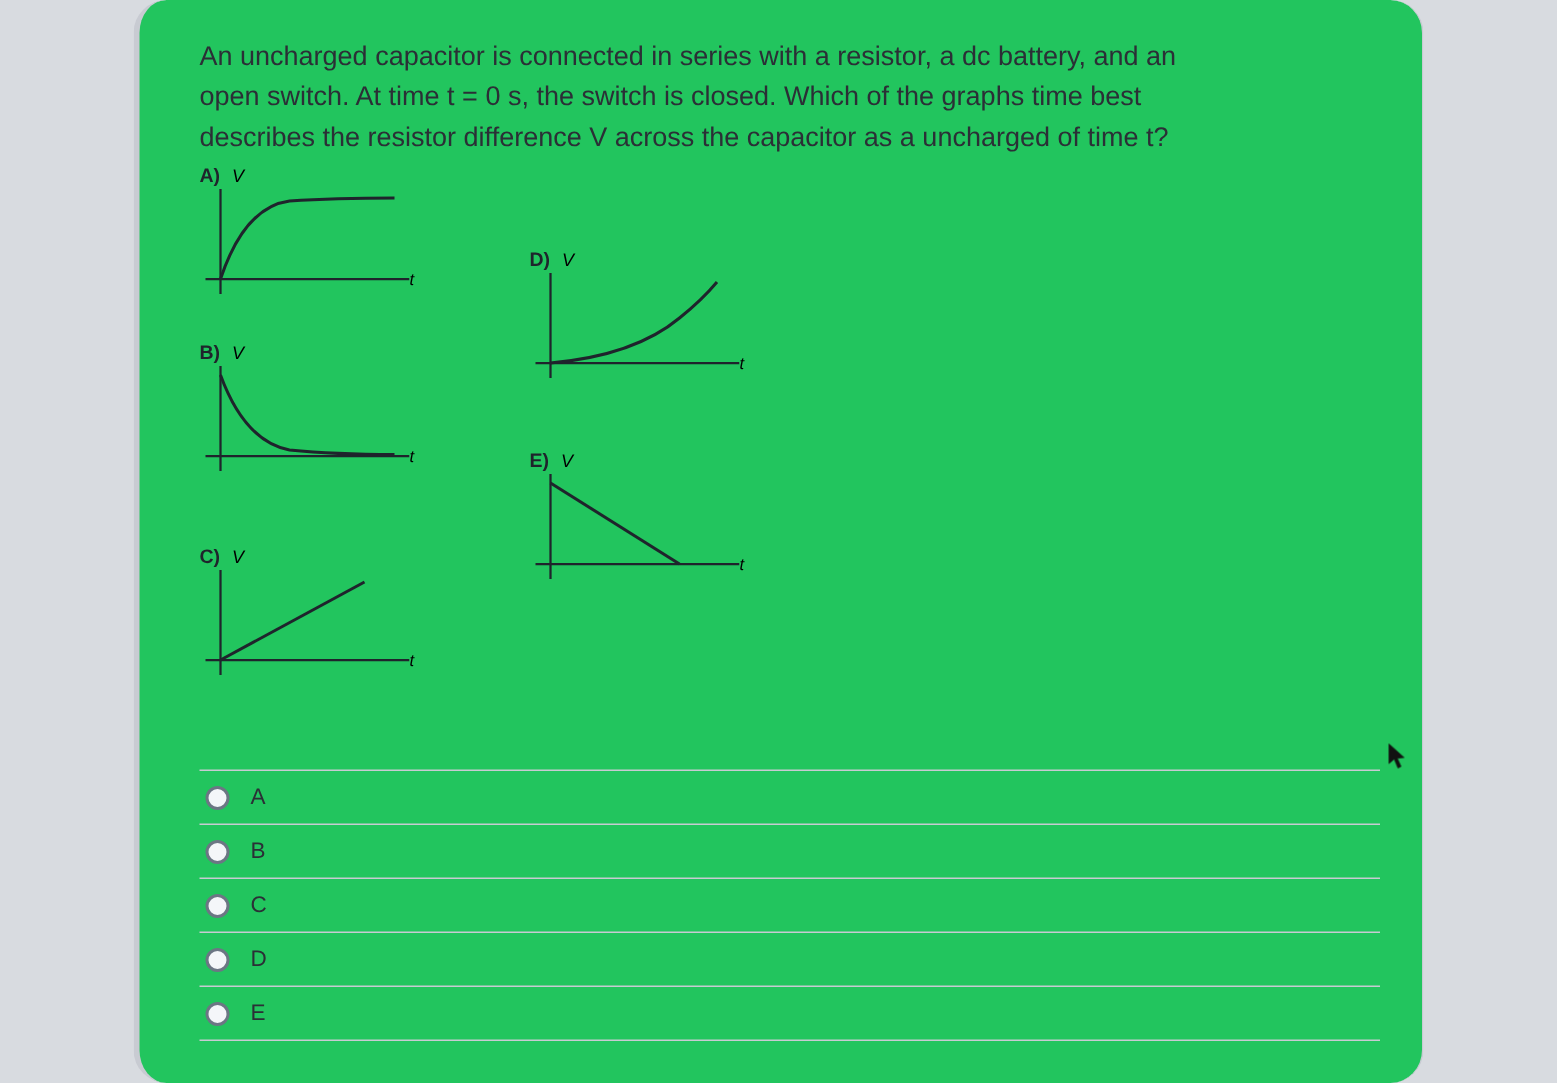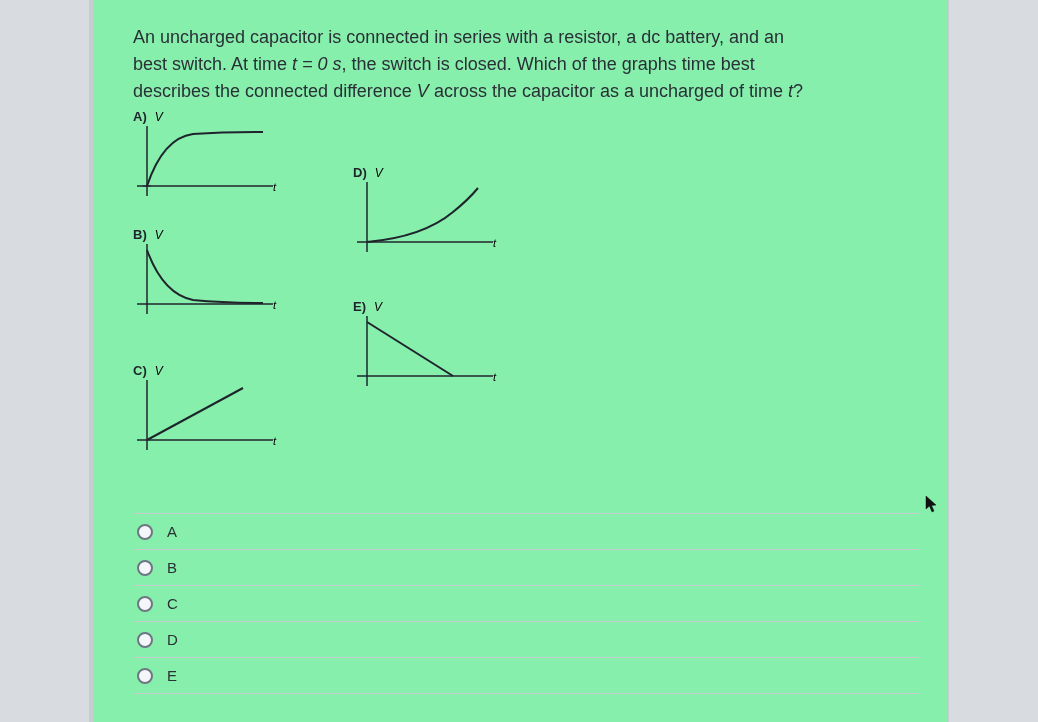--- a/index.html
+++ b/index.html
@@ -7,34 +7,35 @@
     background: #d8dbe0;
     font-family: Arial, Helvetica, sans-serif;
     display: flex;
     justify-content: center;
     padding: 0;
     width: 1038px;
     height: 722px;
     overflow: hidden;
   }
   .sheet {
-    background: #86efac;
+    background: #22c55e;
     width: 860px;
     min-height: 722px;
     padding: 24px 28px 0 40px;
     border-left: 4px solid #c8cbd2;
     border-right: 1px solid #c8cbd2;
+    border-radius: 22px;
   }
   .question-text {
     font-size: 18px;
     color: #2b2f36;
     line-height: 1.5;
     margin-bottom: 4px;
   }
-  .question-text .italic { font-style: italic; }
+  .question-text .italic { }
   .graphs-area {
     position: relative;
     height: 400px;
     margin-top: 2px;
   }
   .graph-group { position: absolute; }
   .graph-label { font-weight: bold; font-size: 13px; color: #1f242c; margin-bottom: 2px; }
   .axis-label-v { font-style: italic; font-size: 12px; position: absolute; }
   .axis-label-t { font-style: italic; font-size: 11px; position: absolute; }
   svg { display: block; }
@@ -64,22 +65,22 @@
     pointer-events: none;
   }
 </style>
 </head>
 <body>
 
 <div class="sheet">
 
   <div class="question-text">
     <span>An uncharged capacitor is connected in series with a resistor, a dc battery, and an</span><br>
-    <span>best switch. At time </span><span class="italic">t = 0 s</span><span>, the switch is closed. Which of the graphs time best</span><br>
-    <span>describes the connected difference </span><span class="italic">V</span><span> across the capacitor as a uncharged of time </span><span class="italic">t</span><span>?</span>
+    <span>open switch. At time </span><span class="italic">t = 0 s</span><span>, the switch is closed. Which of the graphs time best</span><br>
+    <span>describes the resistor difference </span><span class="italic">V</span><span> across the capacitor as a uncharged of time </span><span class="italic">t</span><span>?</span>
   </div>
 
   <div class="graphs-area">
 
     <div class="graph-group" style="left:0px; top:0px;">
       <div style="display:flex; gap:8px; align-items:baseline;">
         <span class="graph-label">A)</span>
         <span class="axis-label-v" style="position:static;">V</span>
       </div>
       <svg width="140" height="80">

